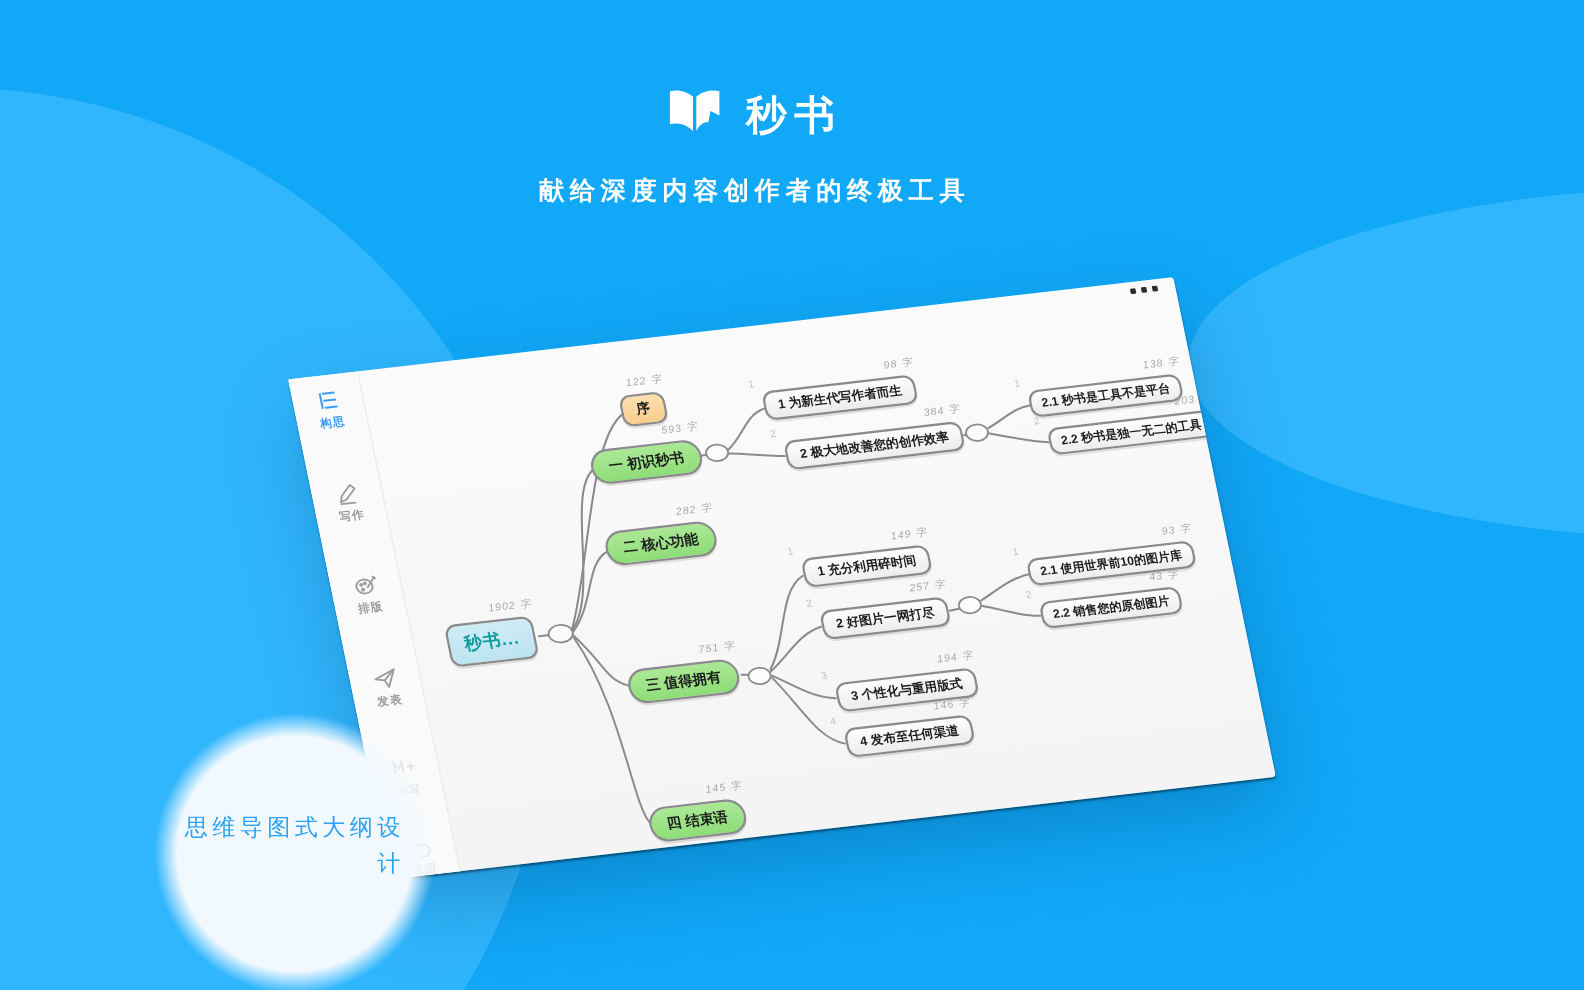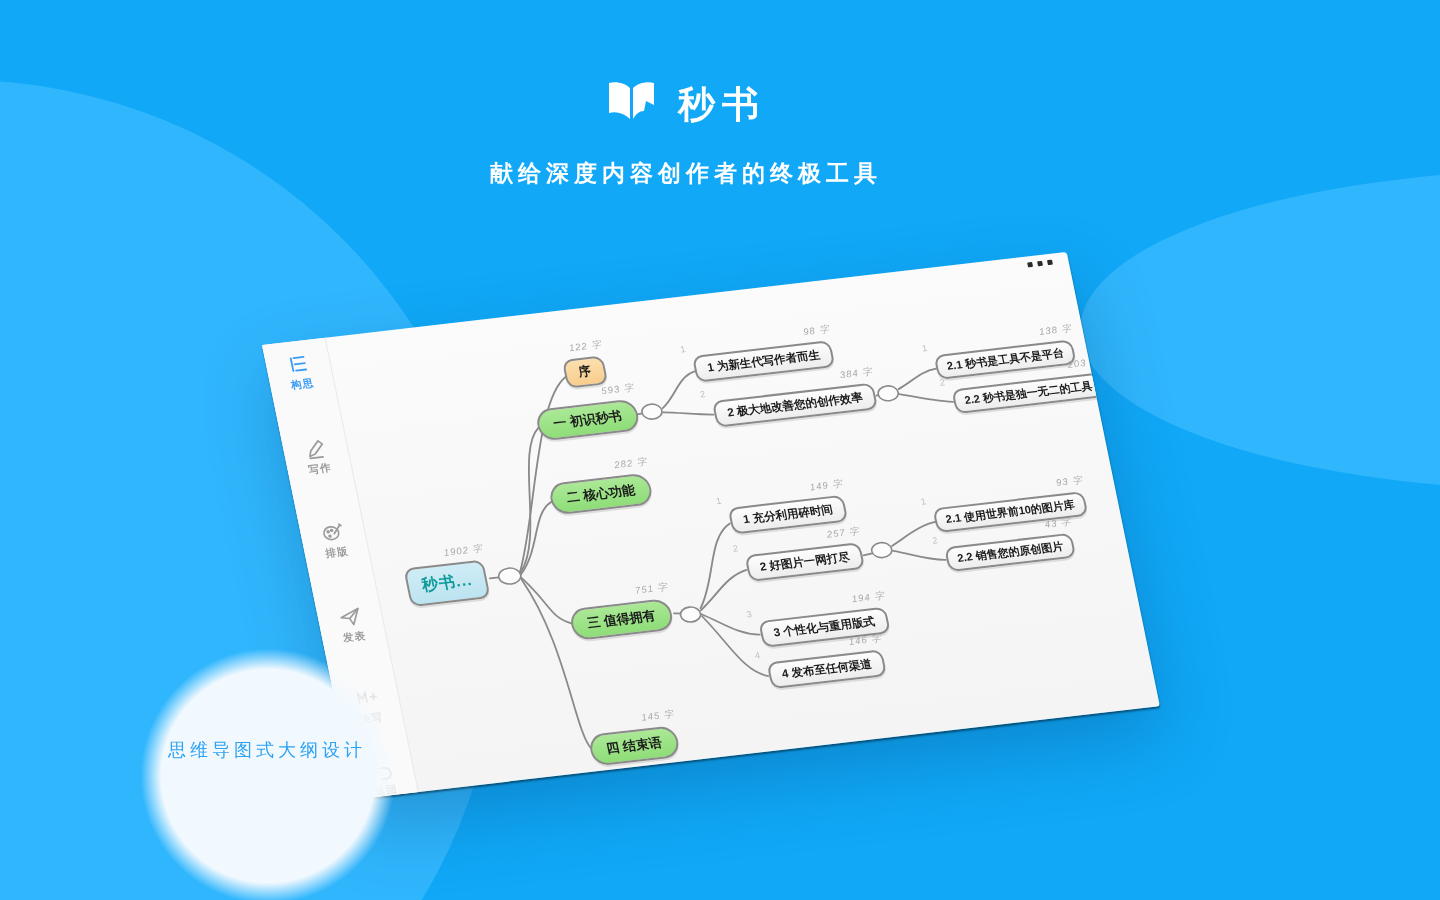--- a/index.html
+++ b/index.html
@@ -50,21 +50,21 @@
                font-size:13px; padding:5px 14px; }
   .box.orange { background:linear-gradient(180deg,#fcdfae,#f8cd8d); font-size:12.5px; padding:4px 12px; }
   .box.root { background:linear-gradient(180deg,#cfecf6,#bce4f0); color:#0f9b9b;
               font-size:16px; padding:7px 13px; border-radius:10px; letter-spacing:1px; }
 
   
   .badge { position:absolute; left:138px; top:646px; width:260px; height:260px; z-index:4;
            border-radius:50%;
            background:radial-gradient(closest-side, #f2f9fe 0%, #f2f9fe 82%, rgba(242,249,254,0) 98%); }
   .badge-text { position:absolute; left:168px; top:737px; width:200px; z-index:5;
-                text-align:left; color:#2da2f3; font-size:18px; letter-spacing:4px;
+                text-align:right; color:#2da2f3; font-size:21px; letter-spacing:4px;
                 line-height:1.55; }
 </style>
 </head>
 <body>
 
 <svg class="bg-svg" width="1440" height="900" viewBox="0 0 1440 900">
   <rect x="0" y="0" width="1440" height="900" fill="#10a8f7"></rect>
   <circle cx="-40" cy="620" r="540" fill="#30b6fd"></circle>
   <ellipse cx="1560" cy="330" rx="480" ry="160" fill="#30b6fd"></ellipse>
 </svg>

